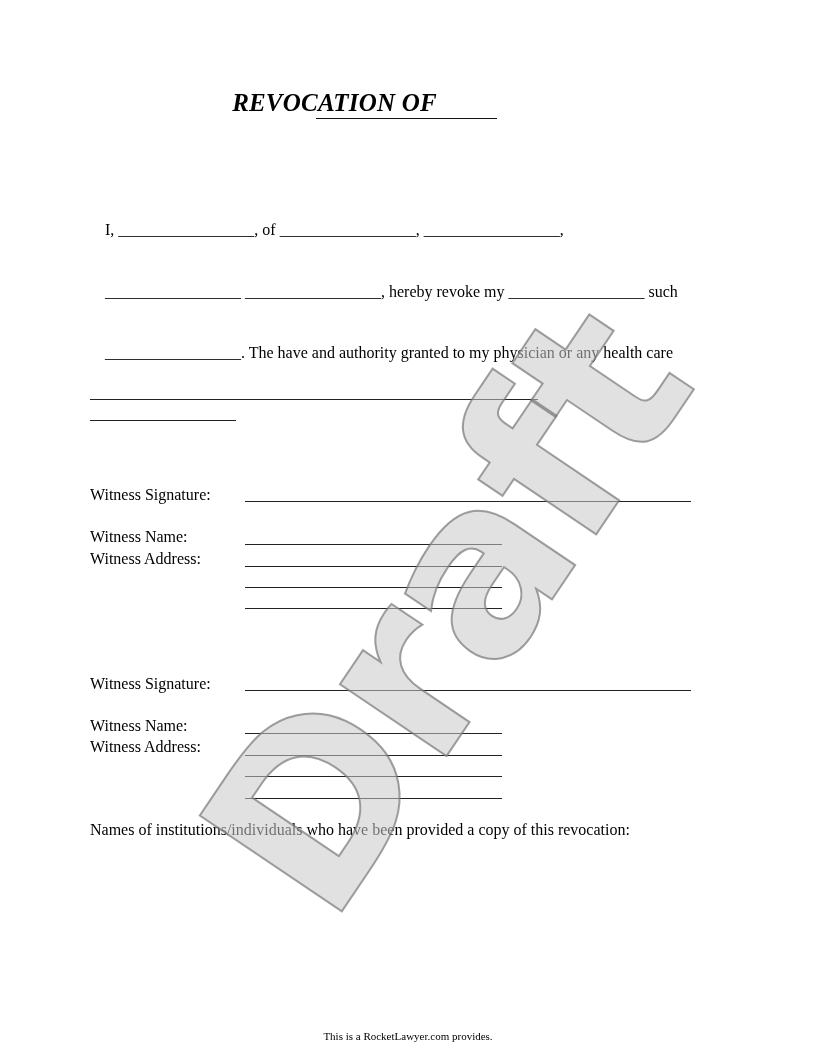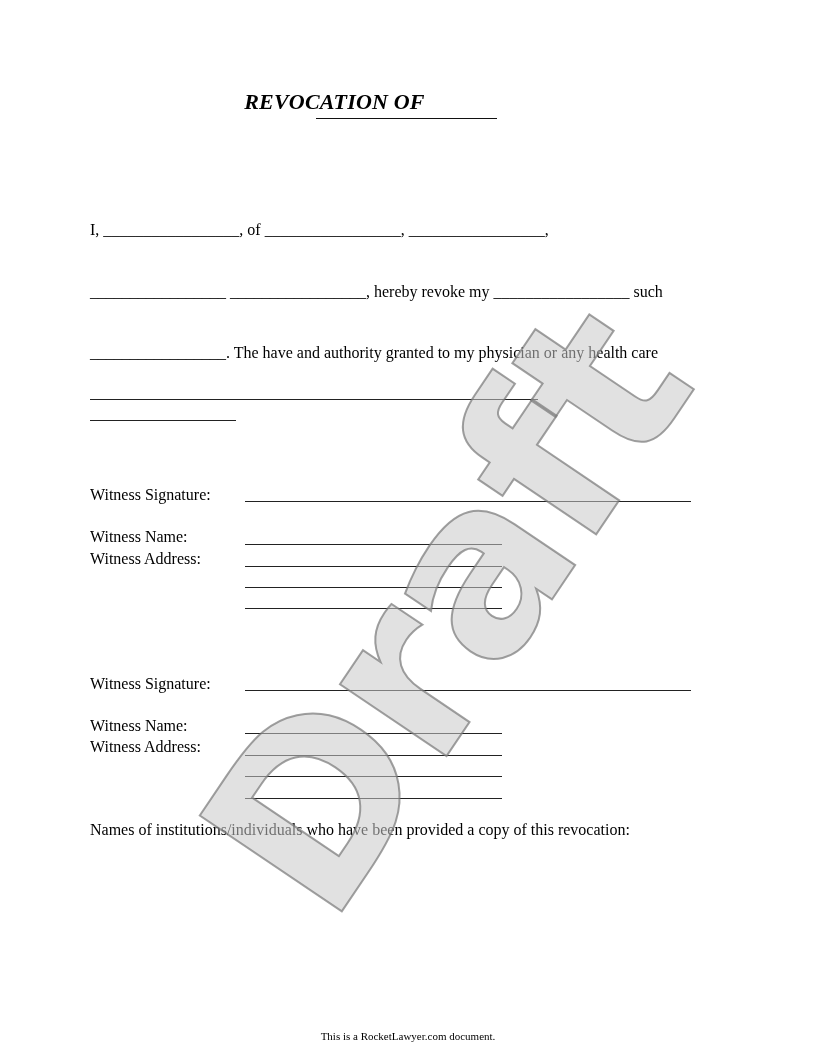--- a/index.html
+++ b/index.html
@@ -1,20 +1,20 @@
 <!DOCTYPE html>
 <html><head>
 <meta charset="utf-8">
 <style>
   html, body { margin: 0; padding: 0; background: #ffffff; }
   body { width: 816px; height: 1056px; position: relative; overflow: hidden;
          font-family: "Liberation Serif", serif; color: #000; }
   .page { position: absolute; left: 0; top: 0; width: 816px; height: 1056px; }
   .title { position: absolute; left: 0; width: 669px; top: 89px; text-align: center;
-           font-size: 22px; font-weight: bold; font-style: italic; letter-spacing: 0.2px; }
+           font-size: 25px; font-weight: bold; font-style: italic; letter-spacing: 0.2px; }
   .title-blank { position: absolute; left: 316px; top: 117px; width: 181px; height: 1px;
                  border-bottom: 1.5px solid #111; }
   .para { position: absolute; left: 90px; font-size: 16px; line-height: 20.5px; white-space: pre; }
   .rule { position: absolute; height: 0; border-bottom: 1px solid #222; }
   .label { position: absolute; left: 90px; font-size: 16px; white-space: pre; }
   .footer { position: absolute; left: 0; width: 816px; top: 1030px; text-align: center; font-size: 11px; }
   .watermark { position: absolute; left: 95px; top: 495px; width: 700px; text-align: center;
                transform: rotate(-56deg); transform-origin: 50% 50%;
                font-family: "DejaVu Sans", sans-serif; font-weight: bold; font-size: 235px;
                line-height: 235px; color: rgba(200,200,200,0.55);
@@ -22,21 +22,21 @@
                letter-spacing: -6px; }
 </style>
 </head>
 <body>
 
 <div class="page">
 
   <div class="title">REVOCATION OF</div>
   <div class="title-blank"></div>
 
-  <div class="para" style="top:179px;">
+  <div class="para" style="top:179px;margin-left:15px;">
     <div>I, _________________, of _________________, _________________,</div>
     <div>_________________ _________________, hereby revoke my _________________ such</div>
     <div>_________________. The have and authority granted to my physician or any health care</div>
   </div>
 
 
   <div class="rule" style="left:90px; top:399px; width:448px;"></div>
   <div class="rule" style="left:90px; top:420px; width:146px;"></div>
 
   <div class="label" style="top:486px;">Witness Signature:</div>
@@ -52,16 +52,16 @@
   <div class="rule" style="left:245px; top:690px; width:446px;"></div>
   <div class="label" style="top:717px;">Witness Name:</div>
   <div class="rule" style="left:245px; top:733px; width:257px;"></div>
   <div class="label" style="top:738px;">Witness Address:</div>
   <div class="rule" style="left:245px; top:755px; width:257px;"></div>
   <div class="rule" style="left:245px; top:776px; width:257px;"></div>
   <div class="rule" style="left:245px; top:798px; width:257px;"></div>
 
   <div class="label" style="top:821px;">Names of institutions/individuals who have been provided a copy of this revocation:</div>
 
-  <div class="footer">This is a RocketLawyer.com document.</div>
+  <div class="footer">This is a RocketLawyer.com provides.</div>
 
   <div class="watermark">Draft</div>
 </div>
 
 </body></html>

